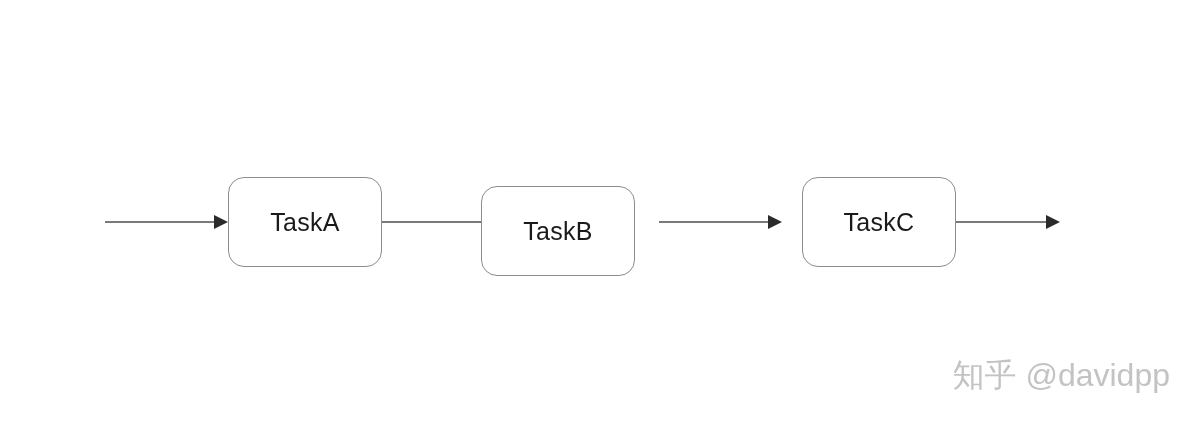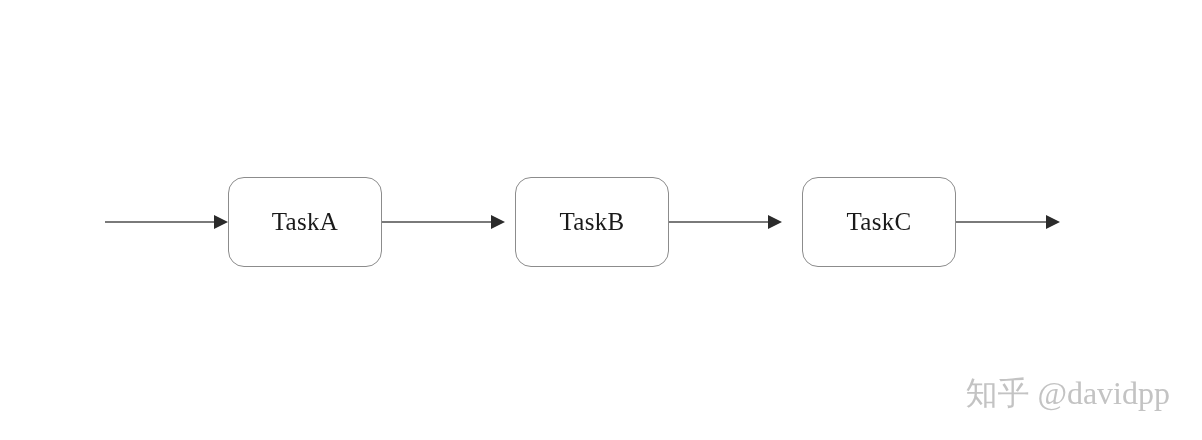--- a/index.html
+++ b/index.html
@@ -6,21 +6,21 @@
     margin: 0;
     padding: 0;
     background: #ffffff;
   }
   .canvas {
     position: relative;
     width: 1202px;
     height: 440px;
     background: #ffffff;
     overflow: hidden;
-    font-family: Liberation Serif, serif;
+    font-family: Liberation Sans, sans-serif;
   }
   .node {
     position: absolute;
     top: 177px;
     width: 154px;
     height: 90px;
     box-sizing: border-box;
     background: #ffffff;
     border: 1.5px solid #8c8c8c;
     border-radius: 16px;
@@ -28,21 +28,21 @@
     align-items: center;
     justify-content: center;
     z-index: 2;
   }
   .node-label {
     font-size: 25px;
     color: #1a1a1a;
     letter-spacing: 0.3px;
   }
   .node-a { left: 228px; }
-  .node-b { left: 515px; }
+  .node-b { left: 481px; margin-top: 9px; }
   .node-c { left: 802px; }
 
   .edge-line {
     position: absolute;
     top: 221px;
     height: 2px;
     background: #7a7a7a;
     z-index: 1;
   }
   .edge-line.e1 { left: 105px;  width: 112px; }
@@ -60,21 +60,21 @@
     border-left: 14px solid #2b2b2b;
     z-index: 1;
   }
   .edge-head.h1 { left: 214px; }
   .edge-head.h2 { left: 491px; }
   .edge-head.h3 { left: 768px; }
   .edge-head.h4 { left: 1046px; }
 
   .watermark {
     position: absolute;
-    top: 372px;
+    top: 354px;
     right: 32px;
     font-size: 32px;
     color: #c3c3c3;
     white-space: nowrap;
     user-select: none;
   }
 </style>
 </head>
 <body>
 

